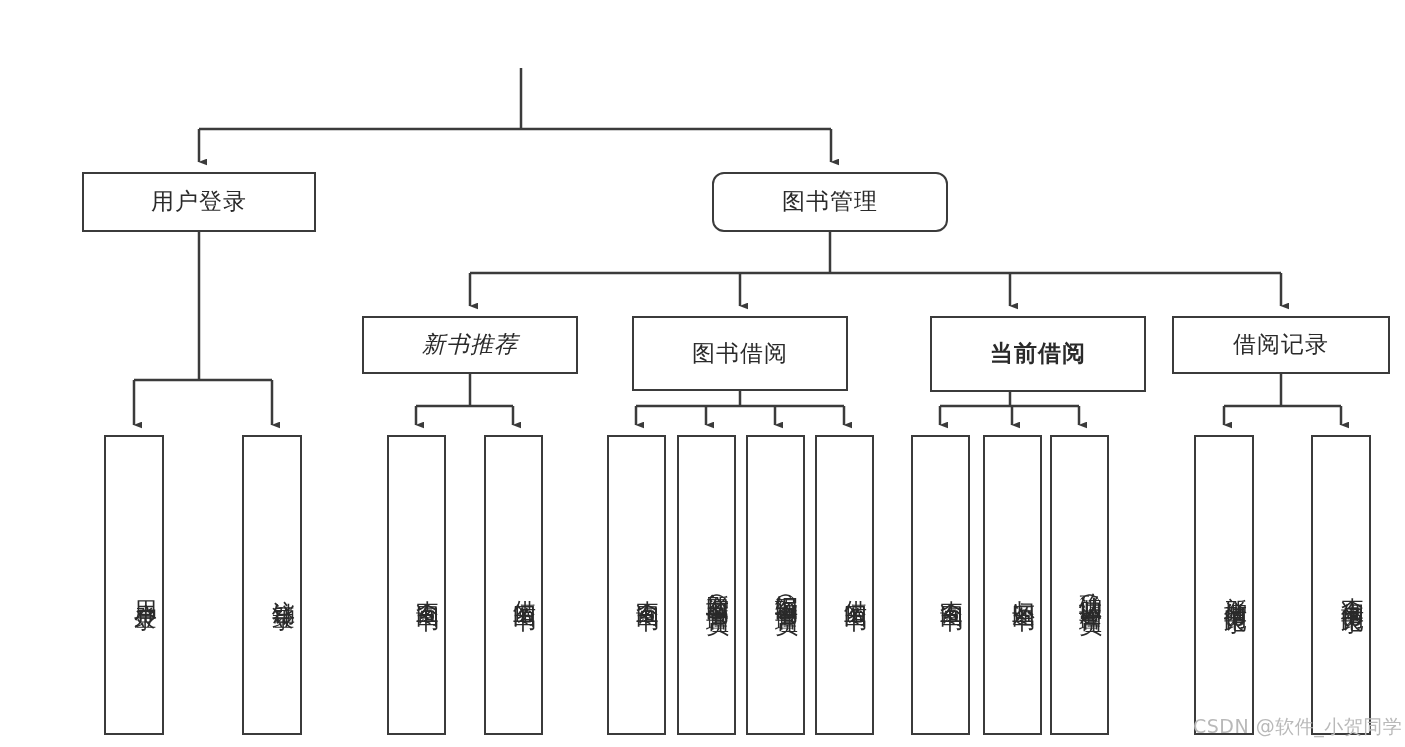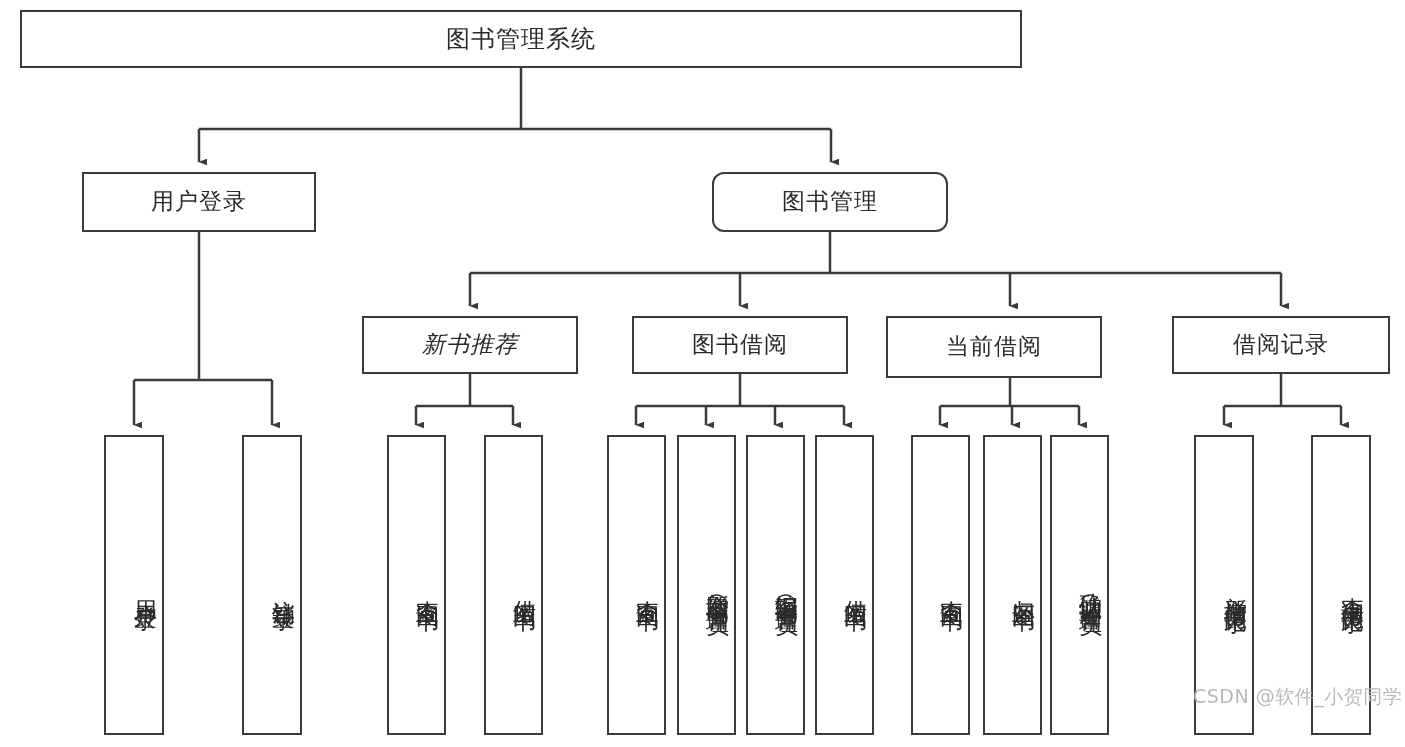--- a/index.html
+++ b/index.html
@@ -111,42 +111,41 @@
       <path d="M1012,406 L1012,425" marker-end="url(#arrowhead)"></path>
       <path d="M1079,406 L1079,425" marker-end="url(#arrowhead)"></path>
 
       <path d="M1281,374 L1281,406"></path>
       <path d="M1224,406 L1341,406"></path>
       <path d="M1224,406 L1224,425" marker-end="url(#arrowhead)"></path>
       <path d="M1341,406 L1341,425" marker-end="url(#arrowhead)"></path>
     </g>
   </svg>
 
-  <div class="node root horiz" id="node-root" style="left: 20px; top: 10px; width: 1002px; height: 58px;">图书管理系统</div>
 
   <div id="level2-container">
       <div class="node horiz" style="left: 82px; top: 172px; width: 234px; height: 60px;">用户登录</div>
       <div class="node horiz" style="left: 712px; top: 172px; width: 236px; height: 60px; border-radius: 12px;">图书管理</div>
     </div>
   <div id="level3-container">
       <div class="node horiz" style="left: 362px; top: 316px; width: 216px; height: 58px; font-style: italic;">新书推荐</div>
-      <div class="node horiz" style="left: 632px; top: 316px; width: 216px; height: 58px;">图书借阅</div>
-      <div class="node horiz" style="left: 886px; top: 316px; width: 216px; height: 62px;">当前借阅</div>
+      <div class="node horiz" style="left: 632px; top: 316px; width: 216px; height: 75px;">图书借阅</div>
+      <div class="node horiz" style="left: 930px; top: 316px; width: 216px; height: 76px; font-weight: bold;">当前借阅</div>
       <div class="node horiz" style="left: 1172px; top: 316px; width: 218px; height: 58px;">借阅记录</div>
     </div>
   <div id="leaf-container">
       <div class="node vert" style="left: 104px; top: 435px; width: 60px; height: 300px;">用户登录</div>
       <div class="node vert" style="left: 242px; top: 435px; width: 60px; height: 300px;">注销登录</div>
       <div class="node vert" style="left: 387px; top: 435px; width: 59px; height: 300px;">查询图书</div>
       <div class="node vert" style="left: 484px; top: 435px; width: 59px; height: 300px;">借阅图书</div>
       <div class="node vert" style="left: 607px; top: 435px; width: 59px; height: 300px;">查询图书</div>
       <div class="node vert" style="left: 677px; top: 435px; width: 59px; height: 300px;">新增图书（管理员）</div>
       <div class="node vert" style="left: 746px; top: 435px; width: 59px; height: 300px;">编辑图书（管理员）</div>
       <div class="node vert" style="left: 815px; top: 435px; width: 59px; height: 300px;">借阅图书</div>
       <div class="node vert" style="left: 911px; top: 435px; width: 59px; height: 300px;">查询图书</div>
       <div class="node vert" style="left: 983px; top: 435px; width: 59px; height: 300px;">归还图书</div>
       <div class="node vert" style="left: 1050px; top: 435px; width: 59px; height: 300px;">确认归还（管理员）</div>
       <div class="node vert" style="left: 1194px; top: 435px; width: 60px; height: 300px;">新增借阅记录</div>
       <div class="node vert" style="left: 1311px; top: 435px; width: 60px; height: 300px;">查询借阅记录</div>
     </div>
 
-  <div class="watermark" id="watermark" style="left: 1193px; top: 684px;">CSDN @软件_小贺同学</div>
+  <div class="watermark" id="watermark" style="left: 1193px; top: 714px;">CSDN @软件_小贺同学</div>
 </div>
 
 </body></html>

